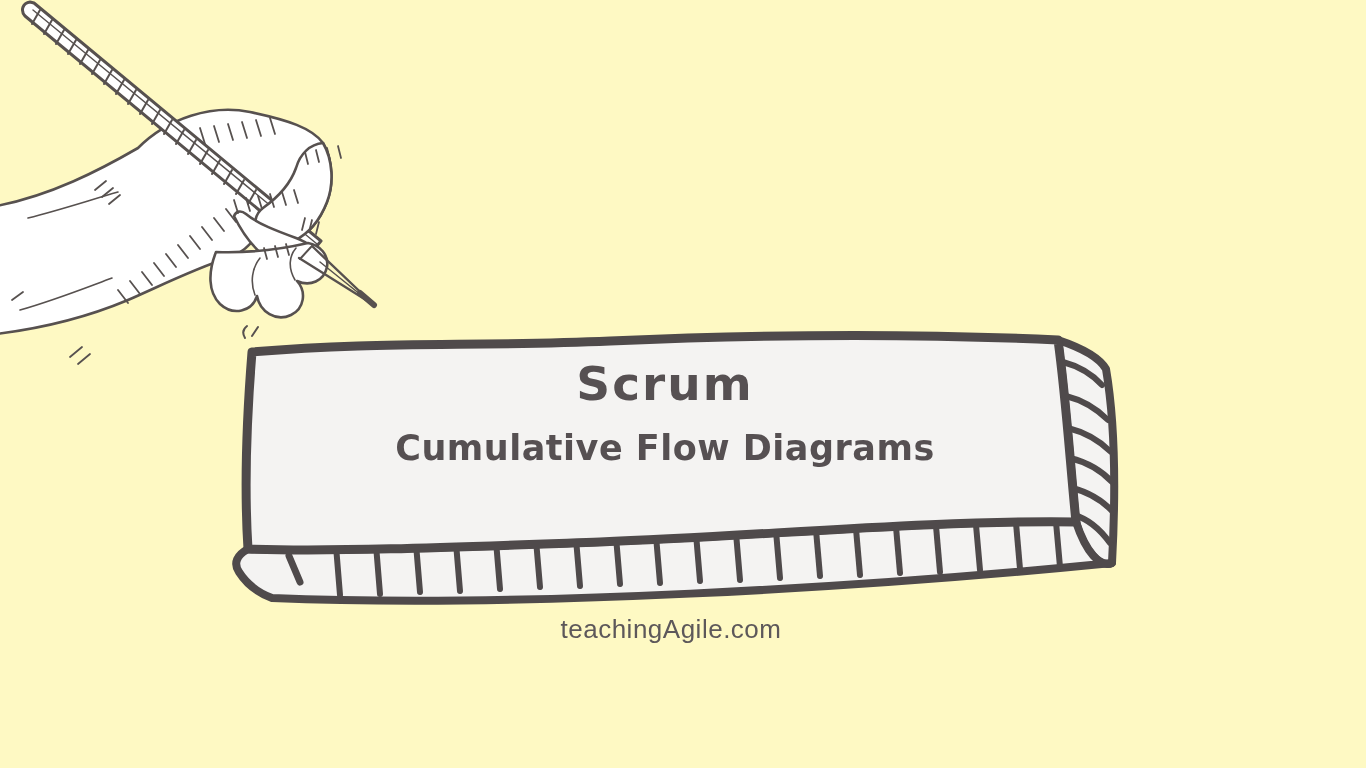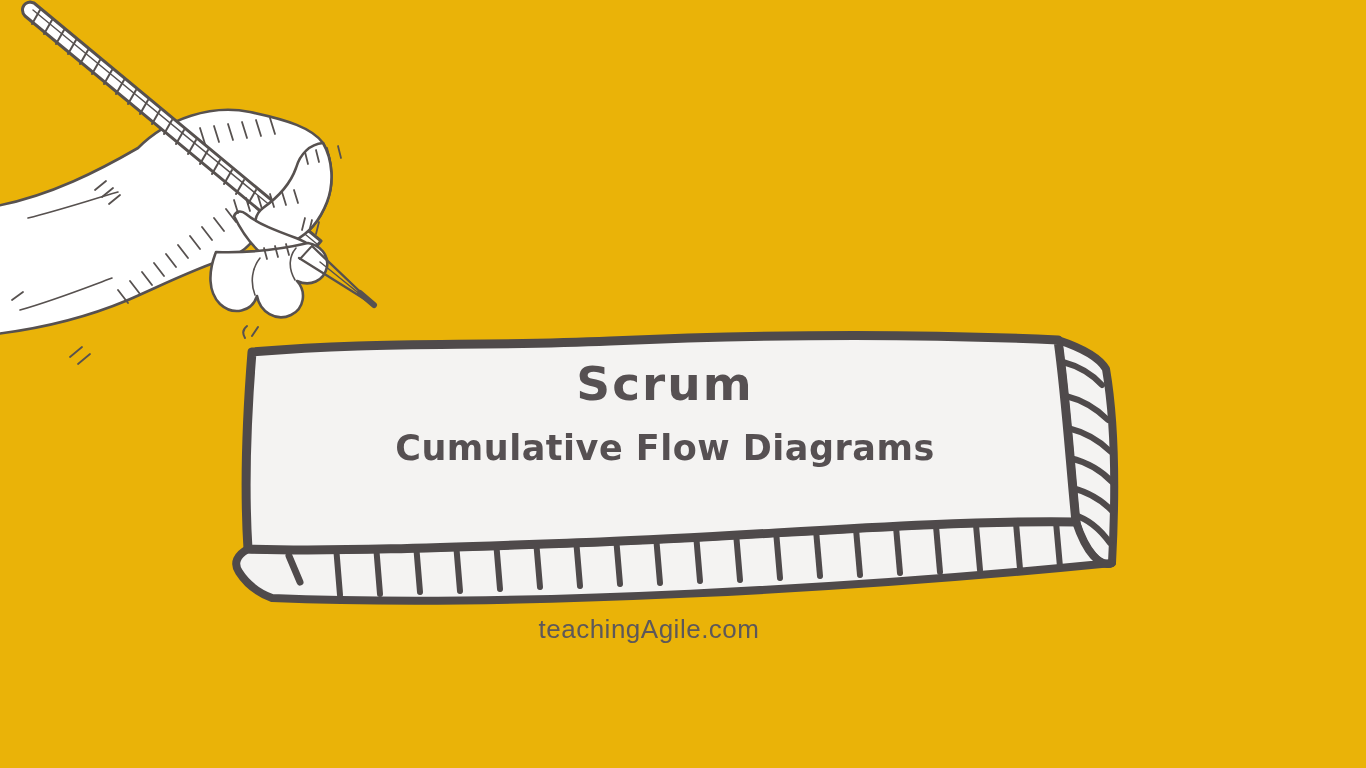--- a/index.html
+++ b/index.html
@@ -1,21 +1,21 @@
 <!DOCTYPE html>
 <html><head>
 <meta charset="utf-8">
 <style>
   html, body { margin: 0; padding: 0; background: #ffffff; }
   .page {
     position: relative;
     width: 1366px;
     height: 768px;
     overflow: hidden;
-    background: #eab308;
+    background: #fef9c3;
     font-family: "Liberation Sans", sans-serif;
   }
   .art {
     position: absolute;
     left: 0; top: 0;
     width: 1366px; height: 768px;
     display: block;
   }
   .banner-text {
     position: absolute;
@@ -38,21 +38,21 @@
     margin: 24px 0 0 0;
     font-family: "DejaVu Sans", sans-serif;
     font-weight: bold;
     font-size: 35px;
     line-height: 1.0;
     letter-spacing: 0.5px;
     color: #565052;
   }
   .site-url {
     position: absolute;
-    left: 232px;
+    left: 254px;
     top: 614px;
     width: 834px;
     text-align: center;
     font-family: "Liberation Sans", sans-serif;
     font-size: 26px;
     font-weight: 400;
     color: #5d585a;
     letter-spacing: 0.5px;
   }
   .ink      { stroke: #57514f; fill: none; stroke-linecap: round; stroke-linejoin: round; }

